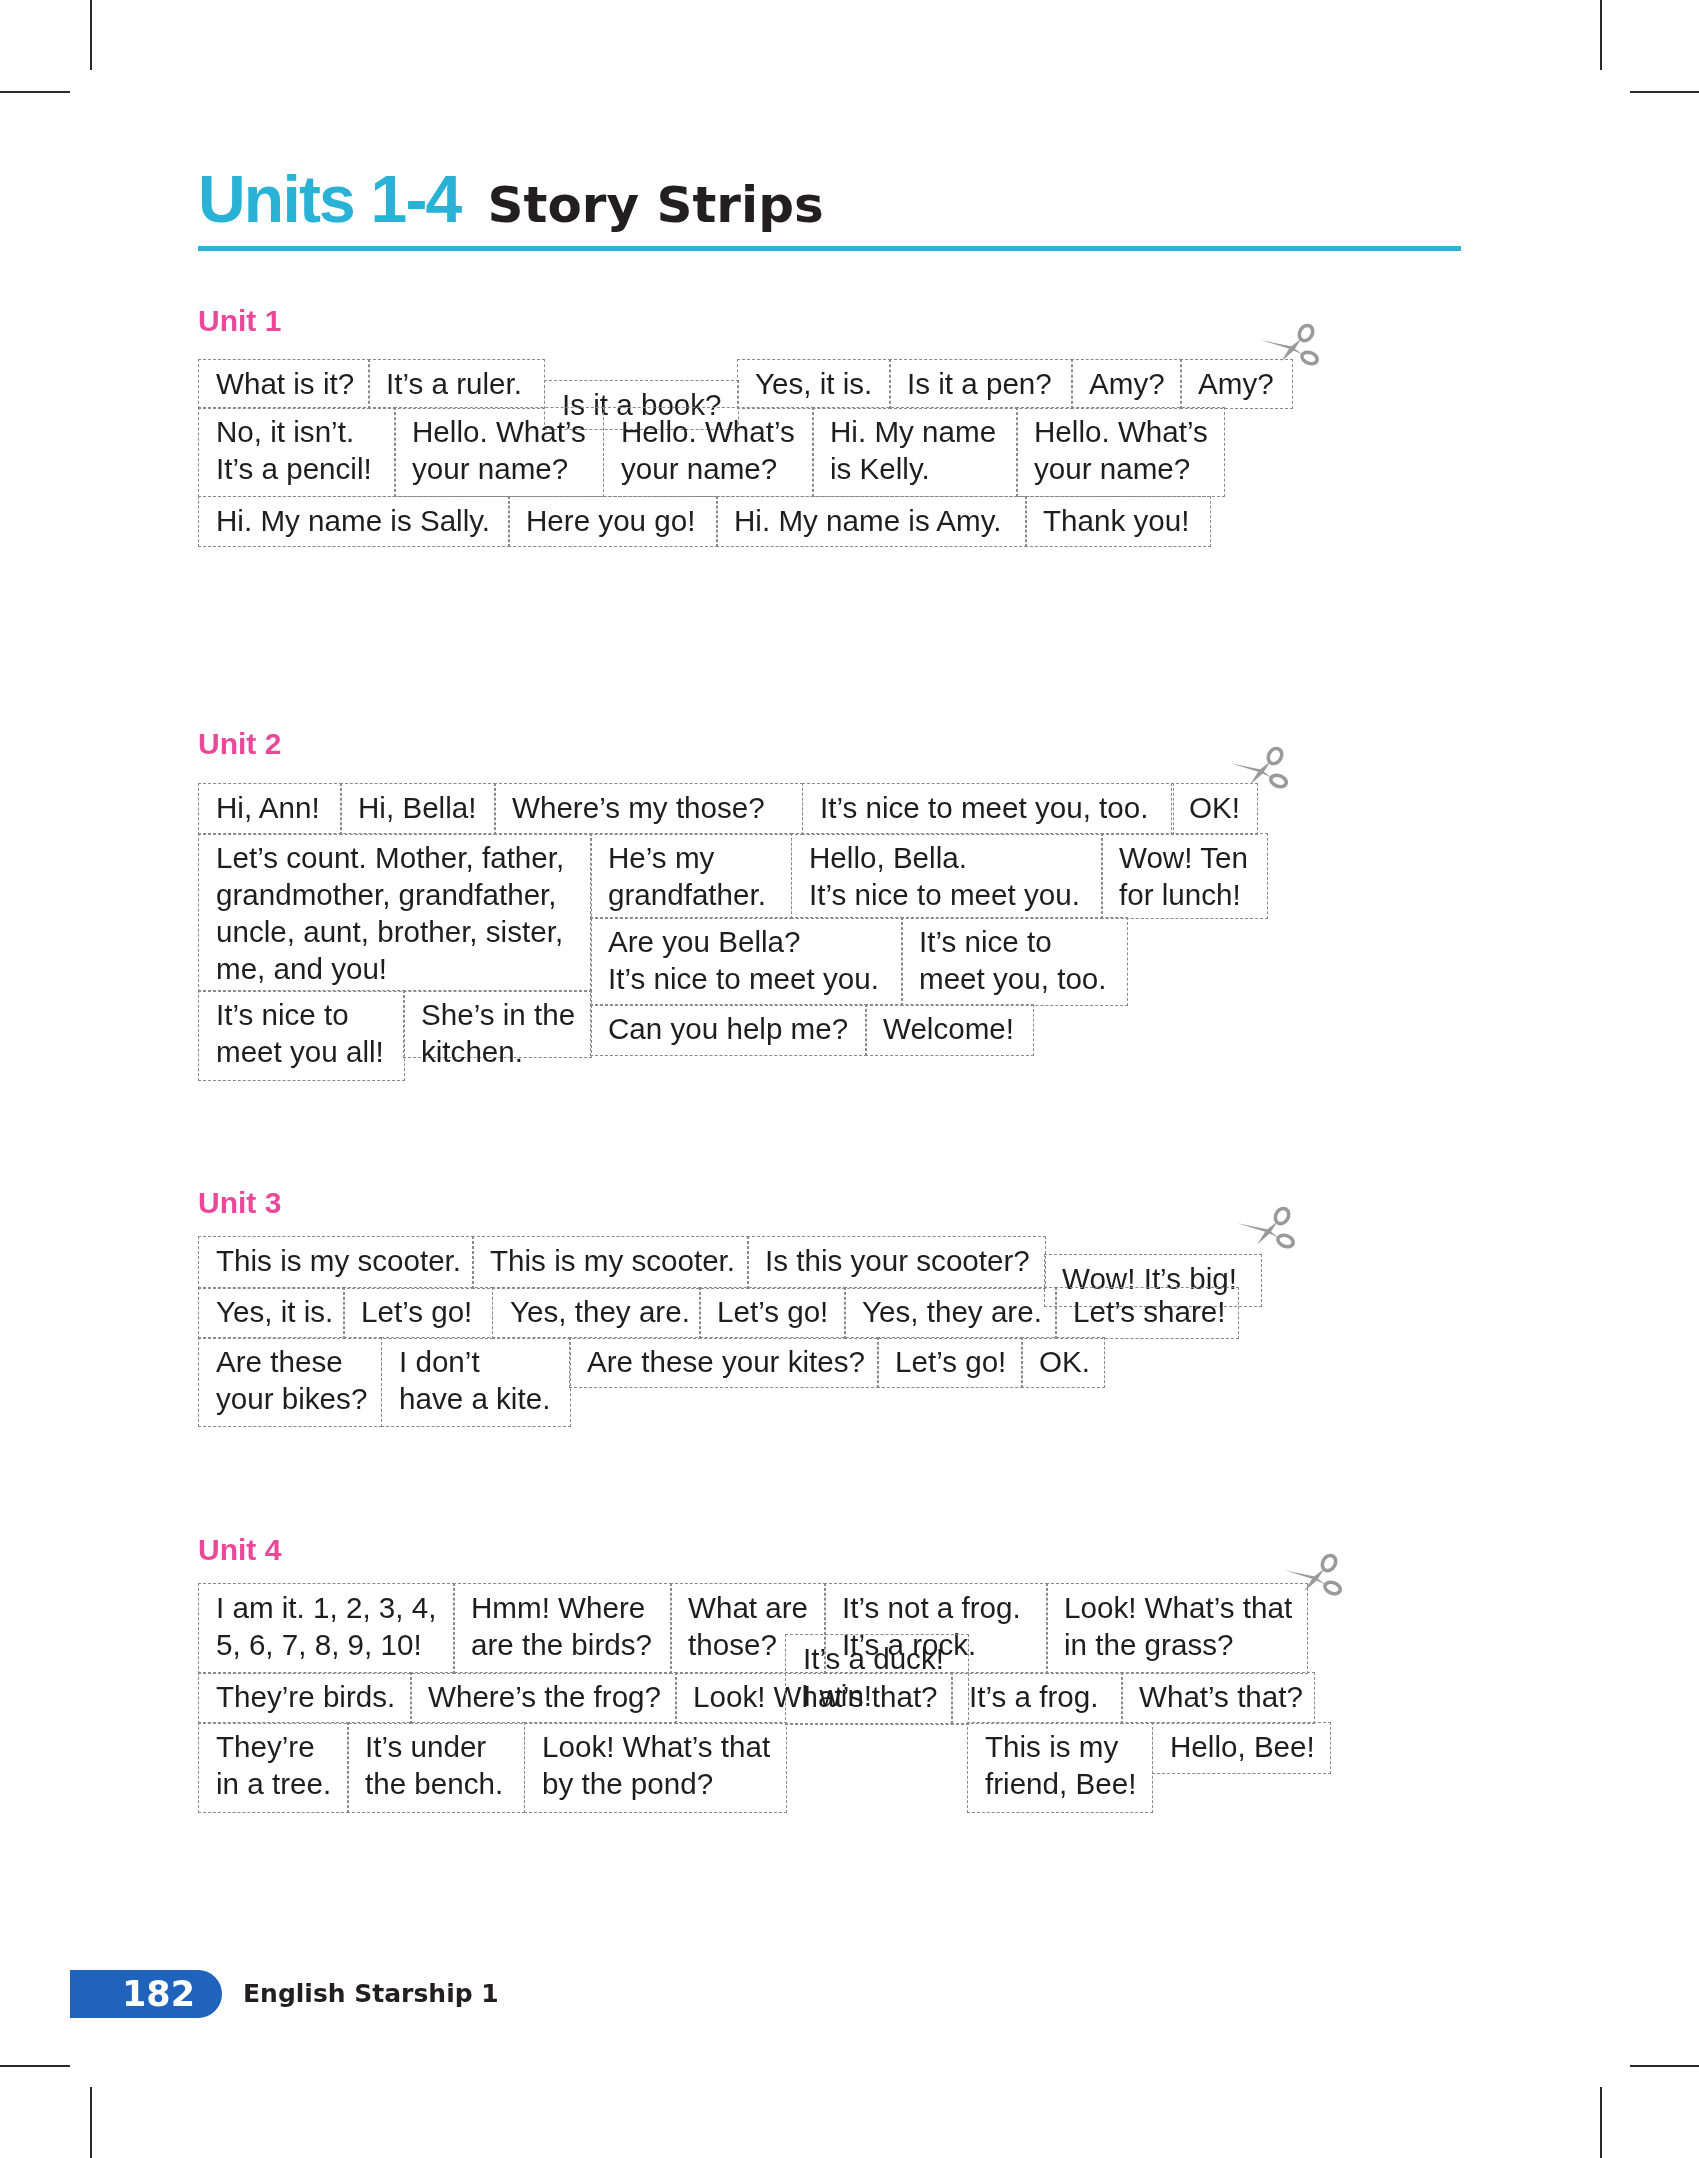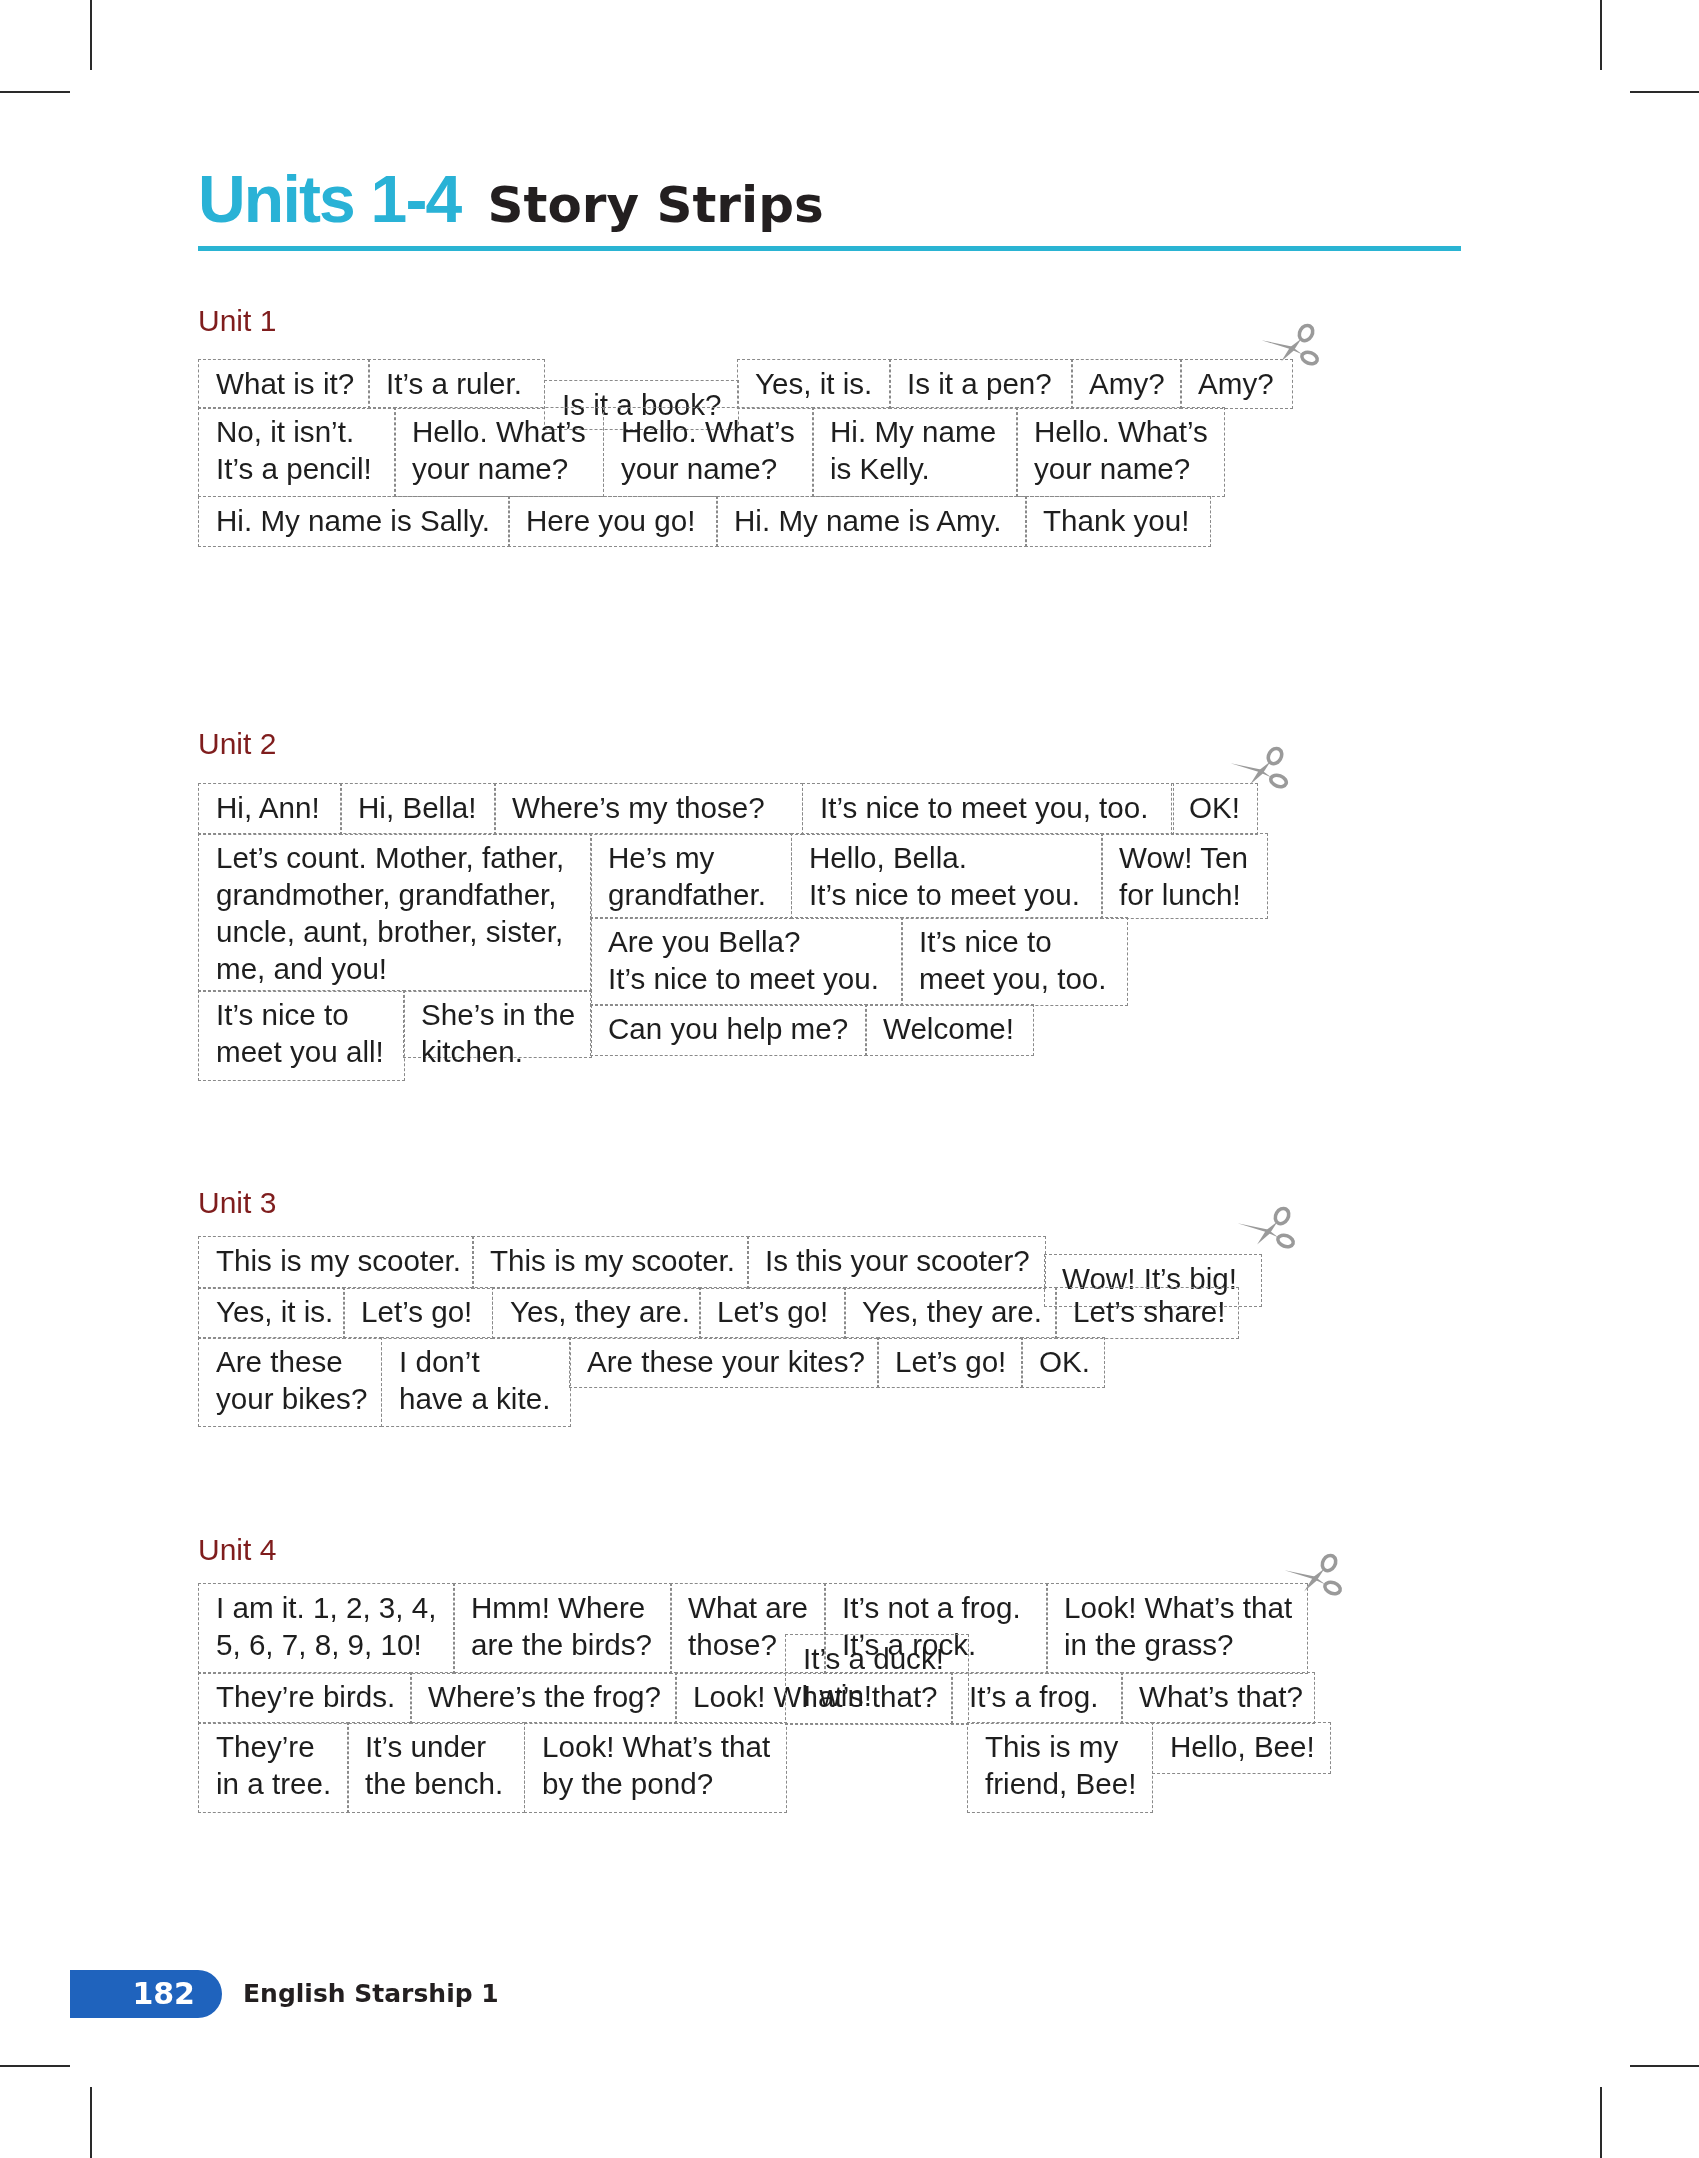--- a/index.html
+++ b/index.html
@@ -2,25 +2,25 @@
 <html style="font-size:14.3px"><head>
 <meta charset="utf-8">
 <style>
   html, body { margin:0; padding:0; background:#ffffff; }
   body { width:1700px; height:2158px; position:relative; overflow:hidden; font-family:"DejaVu Sans", sans-serif; color:#231f20; }
   .crop { position:absolute; background:#2a2a2a; }
   .title-wrap { position:absolute; left:198px; top:161px; white-space:nowrap; }
   .title-units { font-family:"Liberation Sans", sans-serif; font-weight:bold; font-size:66px; color:#29b2d6; letter-spacing:-1.8px; vertical-align:baseline; }
   .title-story { font-family:"DejaVu Sans", sans-serif; font-weight:bold; font-size:50px; color:#231f20; margin-left:27px; vertical-align:baseline; }
   .title-rule { position:absolute; left:198px; top:246px; width:1263px; height:4.5px; background:#2ab4d3; }
-  .unit-heading { position:absolute; left:198px; font-family:"Liberation Sans", sans-serif; font-weight:normal; font-size:30px; color:#7f1d1d; }
+  .unit-heading { position:absolute; left:198px; font-family:"Liberation Sans", sans-serif; font-weight:bold; font-size:30px; color:#ec4899; }
   .strip { position:absolute; box-sizing:border-box; border:1.8px dashed #8a8a8a; font-family:"Liberation Sans", sans-serif; font-size:29.6px; line-height:37px; color:#1e1e1e; padding:5.4px 0 0 17px; white-space:pre; background:transparent; }
   .strip.single { padding-top:4.5px; }
   .scissors { position:absolute; width:64px; height:47px; }
-  .footer-pill { position:absolute; left:70px; top:1970px; width:152px; height:48px; background:#1f63bd; border-radius:0 24px 24px 0; box-sizing:border-box; text-align:right; padding-right:27px; color:#ffffff; font-family:"DejaVu Sans", sans-serif; font-weight:bold; font-size:30px; line-height:48px; }
+  .footer-pill { position:absolute; left:70px; top:1970px; width:152px; height:48px; background:#1f63bd; border-radius:0 24px 24px 0; box-sizing:border-box; text-align:right; padding-right:27px; color:#ffffff; font-family:"DejaVu Sans", sans-serif; font-weight:bold; font-size:35px; line-height:48px; }
   .footer-title { position:absolute; left:243px; top:1977px; font-family:"DejaVu Sans", sans-serif; font-weight:bold; font-size:25px; line-height:34px; color:#231f20; }
 </style>
 </head>
 <body>
 
 <div class="crop" style="left:90px;top:0;width:1.8px;height:70px;"></div>
 <div class="crop" style="left:1600px;top:0;width:1.8px;height:70px;"></div>
 <div class="crop" style="left:0;top:91px;width:70px;height:1.8px;"></div>
 <div class="crop" style="left:1630px;top:91px;width:70px;height:1.8px;"></div>
 <div class="crop" style="left:0;top:2065px;width:70px;height:1.8px;"></div>

